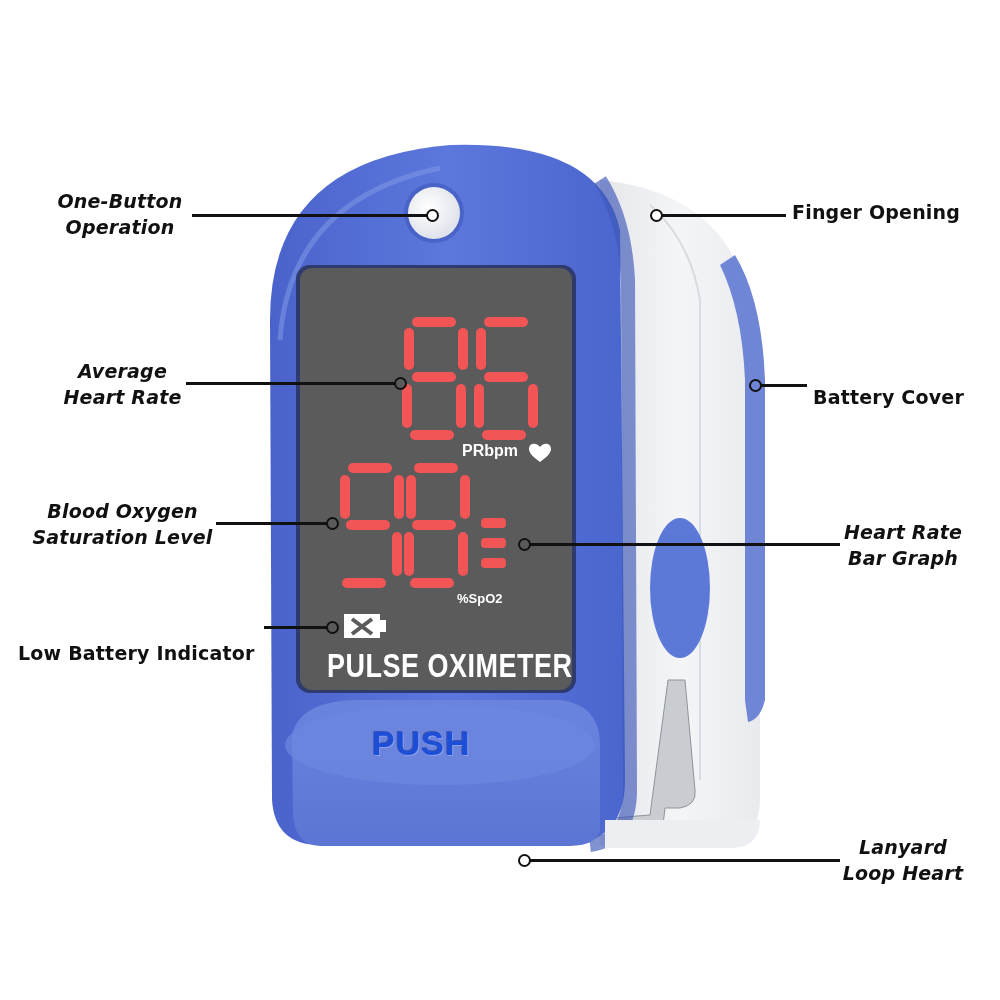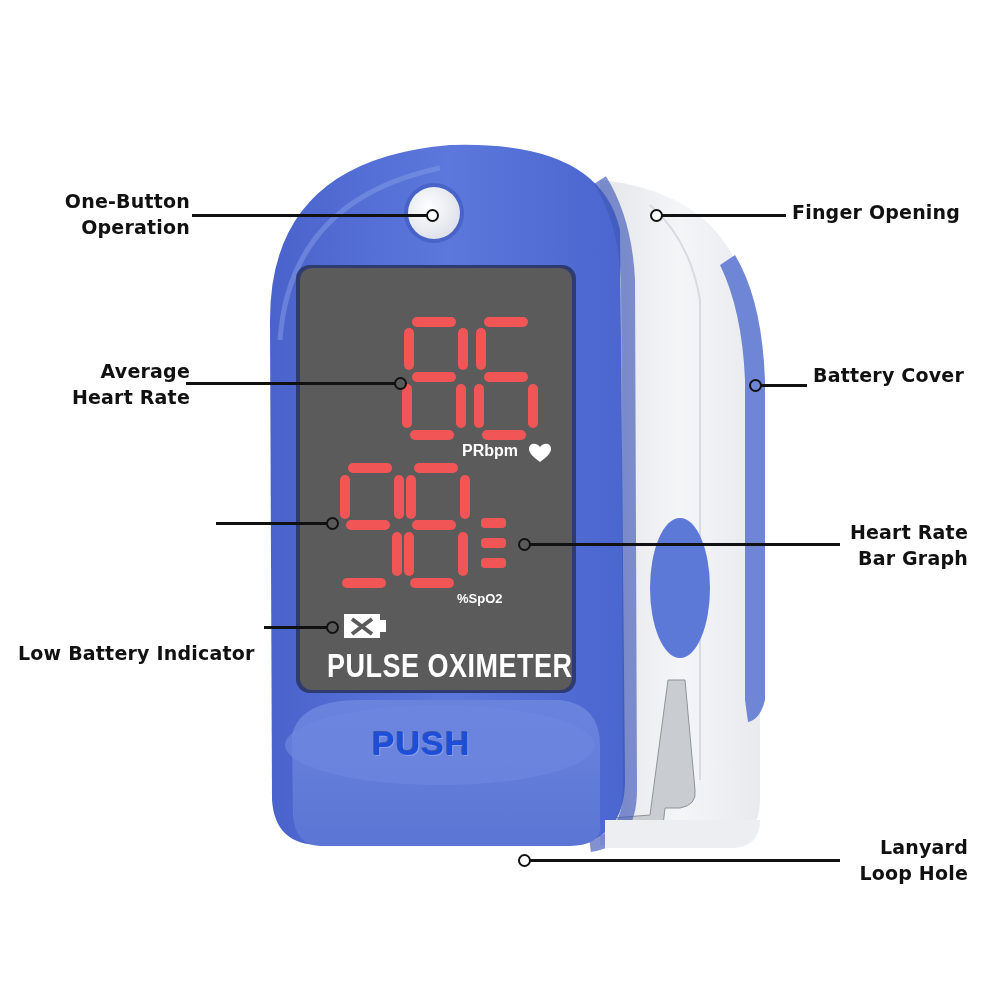--- a/index.html
+++ b/index.html
@@ -2,21 +2,21 @@
 <html><head>
 <meta charset="utf-8">
 <style>
   html, body { margin: 0; padding: 0; background: #ffffff; }
   body { width: 1000px; height: 1000px; position: relative; overflow: hidden;
          font-family: "DejaVu Sans", "Liberation Sans", sans-serif; }
   #device { position: absolute; left: 0; top: 0; width: 1000px; height: 1000px; }
   .label { position: absolute; color: #111111; font-size: 19px; font-weight: bold;
            line-height: 26px; letter-spacing: 0.2px; }
   .label span { display: block; }
-  .label.center { text-align: right; }
+  .label.center { text-align: center; font-style: italic; }
   .leader { position: absolute; height: 3px; background: #111111; }
   .dot { position: absolute; width: 9px; height: 9px; border: 2.5px solid #111111;
          border-radius: 50%; background: #ffffff; }
   .dot.dark { background: #5a5a5a; }
   .dot.blue { background: #6f86d6; }
   .lcd-text { position: absolute; color: #ffffff; font-family: "Liberation Sans", sans-serif;
               font-weight: bold; }
 </style>
 </head>
 <body>
@@ -143,47 +143,49 @@
 <div class="dot" style="left:426px; top:209px;"></div>
 
 <div class="label center" style="left:55px; top:358px; width:135px;">
   <span>Average</span>
   <span>Heart Rate</span>
 </div>
 <div class="leader" style="left:186px; top:382px; width:210px;"></div>
 <div class="dot dark" style="left:394px; top:377px;"></div>
 
 <div class="label center" style="left:25px; top:498px; width:195px;">
+  <span>Blood Oxygen</span>
+  <span>Saturation Level</span>
 </div>
 <div class="leader" style="left:216px; top:522px; width:112px;"></div>
 <div class="dot dark" style="left:326px; top:517px;"></div>
 
 <div class="label" style="left:18px; top:640px; width:250px;">
   <span>Low Battery Indicator</span>
 </div>
 <div class="leader" style="left:264px; top:626px; width:66px;"></div>
 <div class="dot dark" style="left:326px; top:621px;"></div>
 
 <div class="dot" style="left:650px; top:209px;"></div>
 <div class="leader" style="left:662px; top:214px; width:124px;"></div>
 <div class="label" style="left:792px; top:199px; width:190px;">
   <span>Finger Opening</span>
 </div>
 
 <div class="dot blue" style="left:749px; top:379px;"></div>
 <div class="leader" style="left:761px; top:384px; width:46px;"></div>
-<div class="label" style="left:813px; top:362px; width:170px;">
+<div class="label" style="left:813px; top:384px; width:170px;">
   <span>Battery Cover</span>
 </div>
 
 <div class="dot dark" style="left:518px; top:538px;"></div>
 <div class="leader" style="left:530px; top:543px; width:310px;"></div>
 <div class="label center" style="left:838px; top:519px; width:130px;">
   <span>Heart Rate</span>
   <span>Bar Graph</span>
 </div>
 
 <div class="dot" style="left:518px; top:854px;"></div>
 <div class="leader" style="left:530px; top:859px; width:310px;"></div>
 <div class="label center" style="left:838px; top:834px; width:130px;">
   <span>Lanyard</span>
-  <span>Loop Hole</span>
+  <span>Loop Heart</span>
 </div>
 
 </body></html>

